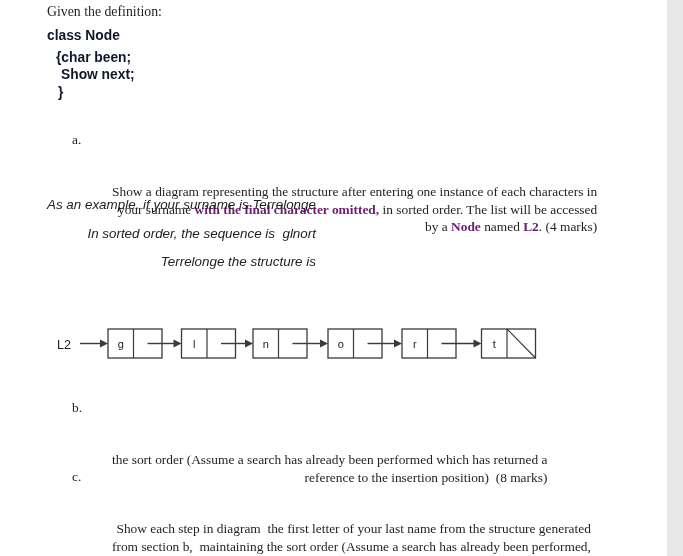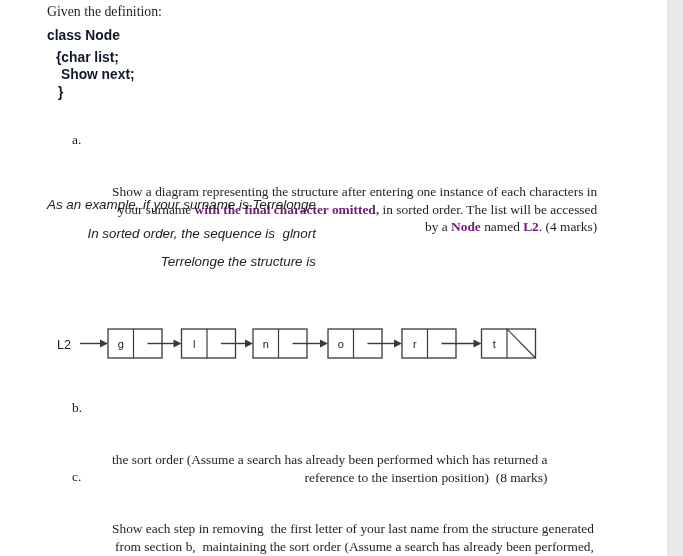--- a/index.html
+++ b/index.html
@@ -50,21 +50,21 @@
 </style>
 </head>
 <body>
 
 <div class="page">
 
   <div class="intro">Given the definition:</div>
 
   <div class="code">
       <div class="code-line ind0">class Node</div>
-      <div class="code-line ind1">{char list;</div>
+      <div class="code-line ind1">{char been;</div>
       <div class="code-line ind2">Show next;</div>
       <div class="code-line ind3">}</div>
     </div>
 
   <div class="question" id="qa">
     <span class="q-label">a.</span>
     <div class="q-body"><div class="q-line"><span>Show a diagram representing the structure after entering one instance of each characters in</span></div><div class="q-line"><span>your surname </span><b>with the final character omitted,</b><span> in sorted order. The list will be accessed</span></div><div class="q-line"><span>by a </span><b>Node</b><span> named </span><b>L2</b><span>. (4 marks)</span></div></div>
   </div>
 
   <div class="examples"><div class="example-line">As an example, if your surname is Terrelonge</div><div class="example-line">In sorted order, the sequence is  glnort</div><div class="example-line">Terrelonge the structure is</div></div>
@@ -104,16 +104,16 @@
       <line x1="507" y1="11" x2="535.5" y2="40" stroke="#3a3a3a" stroke-width="1.2"></line>
     </svg>
 
   <div class="question" id="qb">
     <span class="q-label">b.</span>
     <div class="q-body"><div class="q-line"><span>the sort order (Assume a search has already been performed which has returned a</span></div><div class="q-line"><span>reference to the insertion position)  (8 marks)</span></div></div>
   </div>
 
   <div class="question" id="qc">
     <span class="q-label">c.</span>
-    <div class="q-body"><div class="q-line"><span>Show each step in removing  the first letter of your last name from the structure generated</span></div><div class="q-line"><span>from section b,  maintaining the sort order (Assume a search has already been performed,</span></div><div class="q-line"></div></div>
+    <div class="q-body"><div class="q-line"><span>Show each step in diagram  the first letter of your last name from the structure generated</span></div><div class="q-line"><span>from section b,  maintaining the sort order (Assume a search has already been performed,</span></div><div class="q-line"></div></div>
   </div>
 
 </div>
 
 </body></html>

